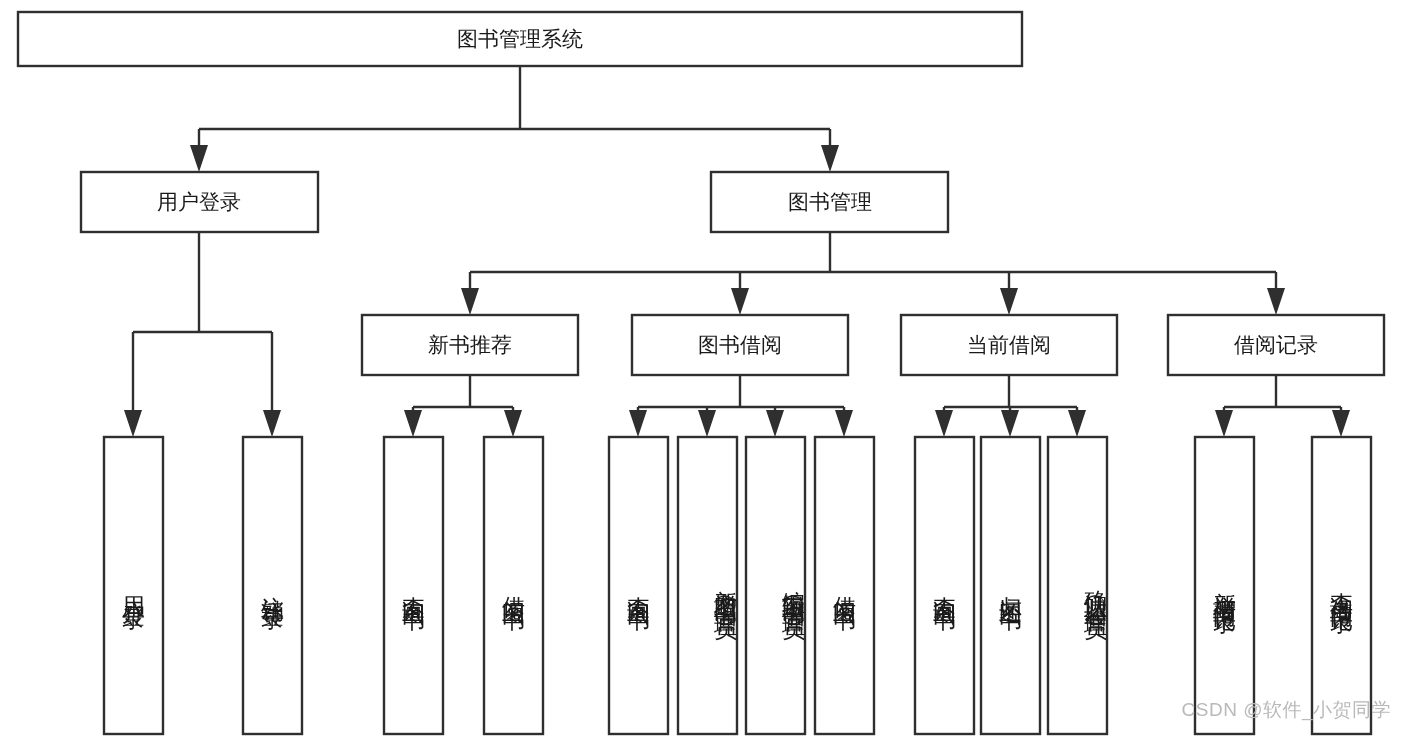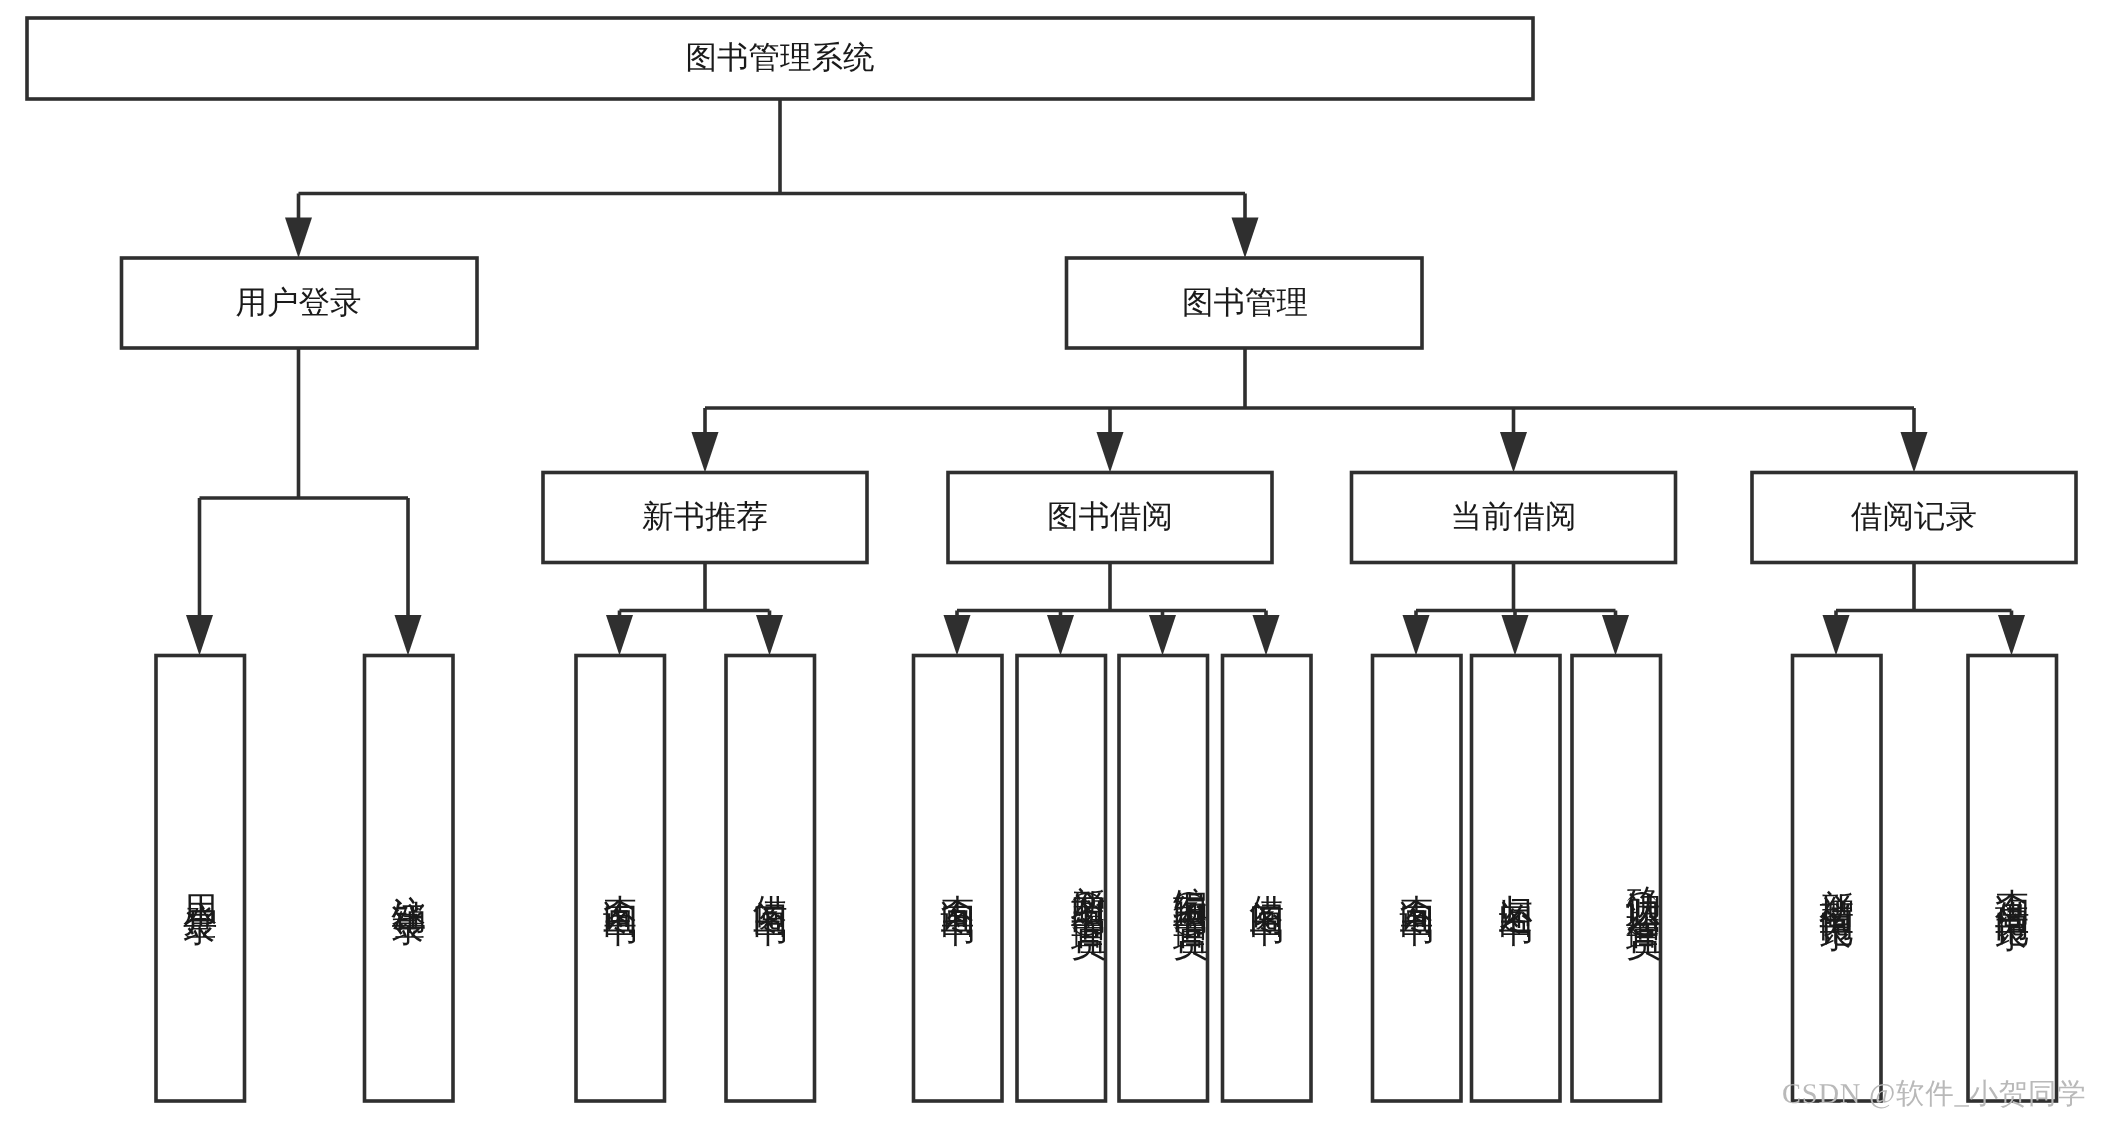--- a/index.html
+++ b/index.html
@@ -53,22 +53,22 @@
     line-height: 1.0;
     letter-spacing: 4px;
     color: #1a1a1a;
     text-align: center;
     white-space: nowrap;
     pointer-events: none;
   }
   .watermark {
     position: absolute;
     right: 14px;
-    bottom: 5px;
-    font-family: Liberation Serif, serif;
+    bottom: 24px;
+    font-family: Liberation Sans, sans-serif;
     font-size: 19px;
     color: #b9b9b9;
     letter-spacing: 0.5px;
     white-space: nowrap;
   }
 </style>
 </head>
 <body>
 
 <svg id="diagram" viewBox="0 0 1405 747" xmlns="http://www.w3.org/2000/svg">

